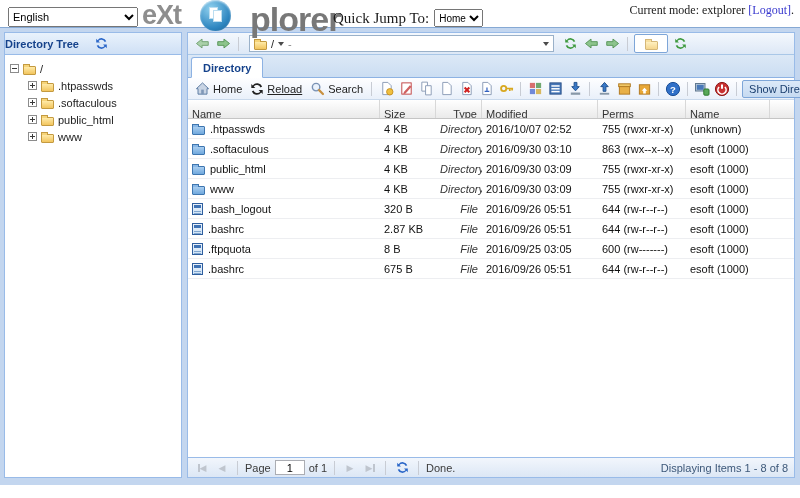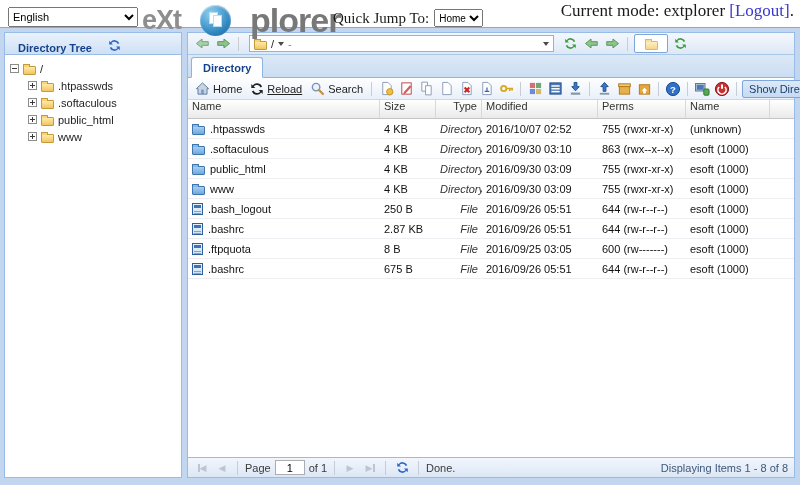--- a/index.html
+++ b/index.html
@@ -3,45 +3,45 @@
 <meta charset="utf-8">
 <style>
   * { box-sizing:border-box; }
   html,body { margin:0; padding:0; }
   body { width:800px; height:498px; overflow:hidden; background:#FFF;
          font-family:"Liberation Sans",sans-serif; font-size:11px; color:#222; }
 
   
   .header { position:relative; height:27px; background:#FFF; }
   .lang-select { position:absolute; left:8px; top:7px; width:130px; height:20px; font-size:11px; }
-  .logo { position:absolute; left:142px; top:0; height:40px; display:flex; align-items:center; gap:17px; }
+  .logo { position:absolute; left:142px; top:0; height:40px; display:flex; gap:17px; }
   .logo-ext { font-size:27px; font-weight:600; color:#8E8E8E; letter-spacing:-1px; }
   .logo-plorer { font-size:34px; font-weight:bold; color:#787878; letter-spacing:-1px; }
   .logo-orb { position:relative; width:31px; height:31px; border-radius:50%; margin:0 2px;
               background:radial-gradient(circle at 35% 28%, #8FD0EE, #2E86C0 65%, #1A5E92);
               box-shadow:inset 0 1px 2px rgba(255,255,255,.7); flex:none; }
   .orb-doc { position:absolute; left:9px; top:7px; width:9px; height:12px; background:#FFF; border:1px solid #BBDDF0; }
   .orb-doc.p2 { left:13px; top:10px; }
   .quickjump { position:absolute; left:333px; top:9px; display:flex; align-items:center; gap:5px;
                font-family:"Liberation Serif",serif; font-size:15px; color:#1A1A1A; }
   .quickjump select { height:18px; font-size:10px; }
   .mode { position:absolute; right:6px; top:2px; font-family:"Liberation Serif",serif;
-          font-size:17px; color:#1A1A1A; line-height:17px; }
+          font-size:12px; color:#1A1A1A; line-height:17px; }
   .lnk { color:#3838CE; text-decoration:none; cursor:pointer; }
 
   
   .content { height:458px; background:#C3D6EF; border-top:1px solid #86A9D4;
              display:flex; gap:5px; padding:4px 5px 7px 4px; }
   .panel { background:#FFF; border:1px solid #99BBE8; }
   .sidebar { width:178px; flex:none; display:flex; flex-direction:column; }
   .main { flex:1; min-width:0; display:flex; flex-direction:column; }
 
   .panel-hd { height:22px; flex:none; background:linear-gradient(#E9F2FC,#CFE0F5);
-              border-bottom:1px solid #99BBE8; display:flex; align-items:flex-end;
-              padding:0 13px; color:#15428B; font-weight:bold; }
+              border-bottom:1px solid #99BBE8; display:flex; align-items:center;
+              padding:0 0; color:#15428B; font-weight:bold; }
   .tree { padding:5px 2px; }
   .tree-node { display:flex; align-items:center; height:17px; gap:4px; padding-left:3px; cursor:pointer; }
   .tree-node.child { padding-left:21px; }
   .twisty { width:9px; height:9px; border:1px solid #8C8C8C; background:#FFF; position:relative; flex:none; }
   .twisty::before { content:""; position:absolute; left:1px; right:1px; top:3px; height:1px; background:#3A3A3A; }
   .twisty.plus::after { content:""; position:absolute; top:1px; bottom:1px; left:3px; width:1px; background:#3A3A3A; }
 
   
   .ic-folder { width:13px; height:9px; background:linear-gradient(#FFEAA8,#F2C55E);
                border:1px solid #C49A40; border-radius:1px; position:relative; flex:none; margin-top:3px; }
@@ -83,21 +83,21 @@
              border-bottom:1px solid #C9D9EC; display:flex; align-items:center; padding:0 4px; gap:2px; }
   .tbtn { display:flex; align-items:center; gap:3px; padding:1px 3px; cursor:pointer; color:#222; flex:none; }
   .tsep { width:1px; height:14px; background:#C8CCD4; margin:0 3px; flex:none; }
   .show-dirs { height:18px; display:flex; align-items:center; padding:0 6px; cursor:pointer;
                border:1px solid #7EA6D8; background:linear-gradient(#DCE9F8,#C6DAF1);
                border-radius:2px; color:#1A3E6E; flex:none; }
 
   
   .grid-hd { height:19px; flex:none; display:flex; background:linear-gradient(#FFF,#EAEAEA);
              border-bottom:1px solid #C5C5C5; }
-  .hcell { padding:0 4px; border-right:1px solid #D8D8D8; color:#333; white-space:nowrap;
+  .hcell { padding:8px 4px; border-right:1px solid #D8D8D8; color:#333; white-space:nowrap;
            overflow:hidden; cursor:pointer; }
   .grid-body { flex:1; overflow:hidden; background:#FFF; }
   .grow { display:flex; height:20px; align-items:center; border-bottom:1px solid #EDEEF1; cursor:pointer; }
   .gcell { padding:0 4px; overflow:hidden; white-space:nowrap; color:#111; }
   .name-cell { display:flex; align-items:center; gap:5px; }
   .type-cell { font-style:italic; color:#333; }
   .col-name{width:192px} .col-size{width:56px} .col-type{width:46px; text-align:right}
   .col-mod{width:116px} .col-perms{width:88px} .col-owner{width:84px}
   .col-fill{flex:1; border-right:none}
 
@@ -428,21 +428,21 @@
     <div class="gcell col-mod">2016/09/30 03:09</div>
     <div class="gcell col-perms">755 (rwxr-xr-x)</div>
     <div class="gcell col-owner">esoft (1000)</div>
   </div>
 
   <div class="grow">
     <div class="gcell col-name name-cell">
       <span class="ic-file"></span>
       <span>.bash_logout</span>
     </div>
-    <div class="gcell col-size">250 B</div>
+    <div class="gcell col-size">320 B</div>
     <div class="gcell col-type type-cell">File</div>
     <div class="gcell col-mod">2016/09/26 05:51</div>
     <div class="gcell col-perms">644 (rw-r--r--)</div>
     <div class="gcell col-owner">esoft (1000)</div>
   </div>
 
   <div class="grow">
     <div class="gcell col-name name-cell">
       <span class="ic-file"></span>
       <span>.bashrc</span>

